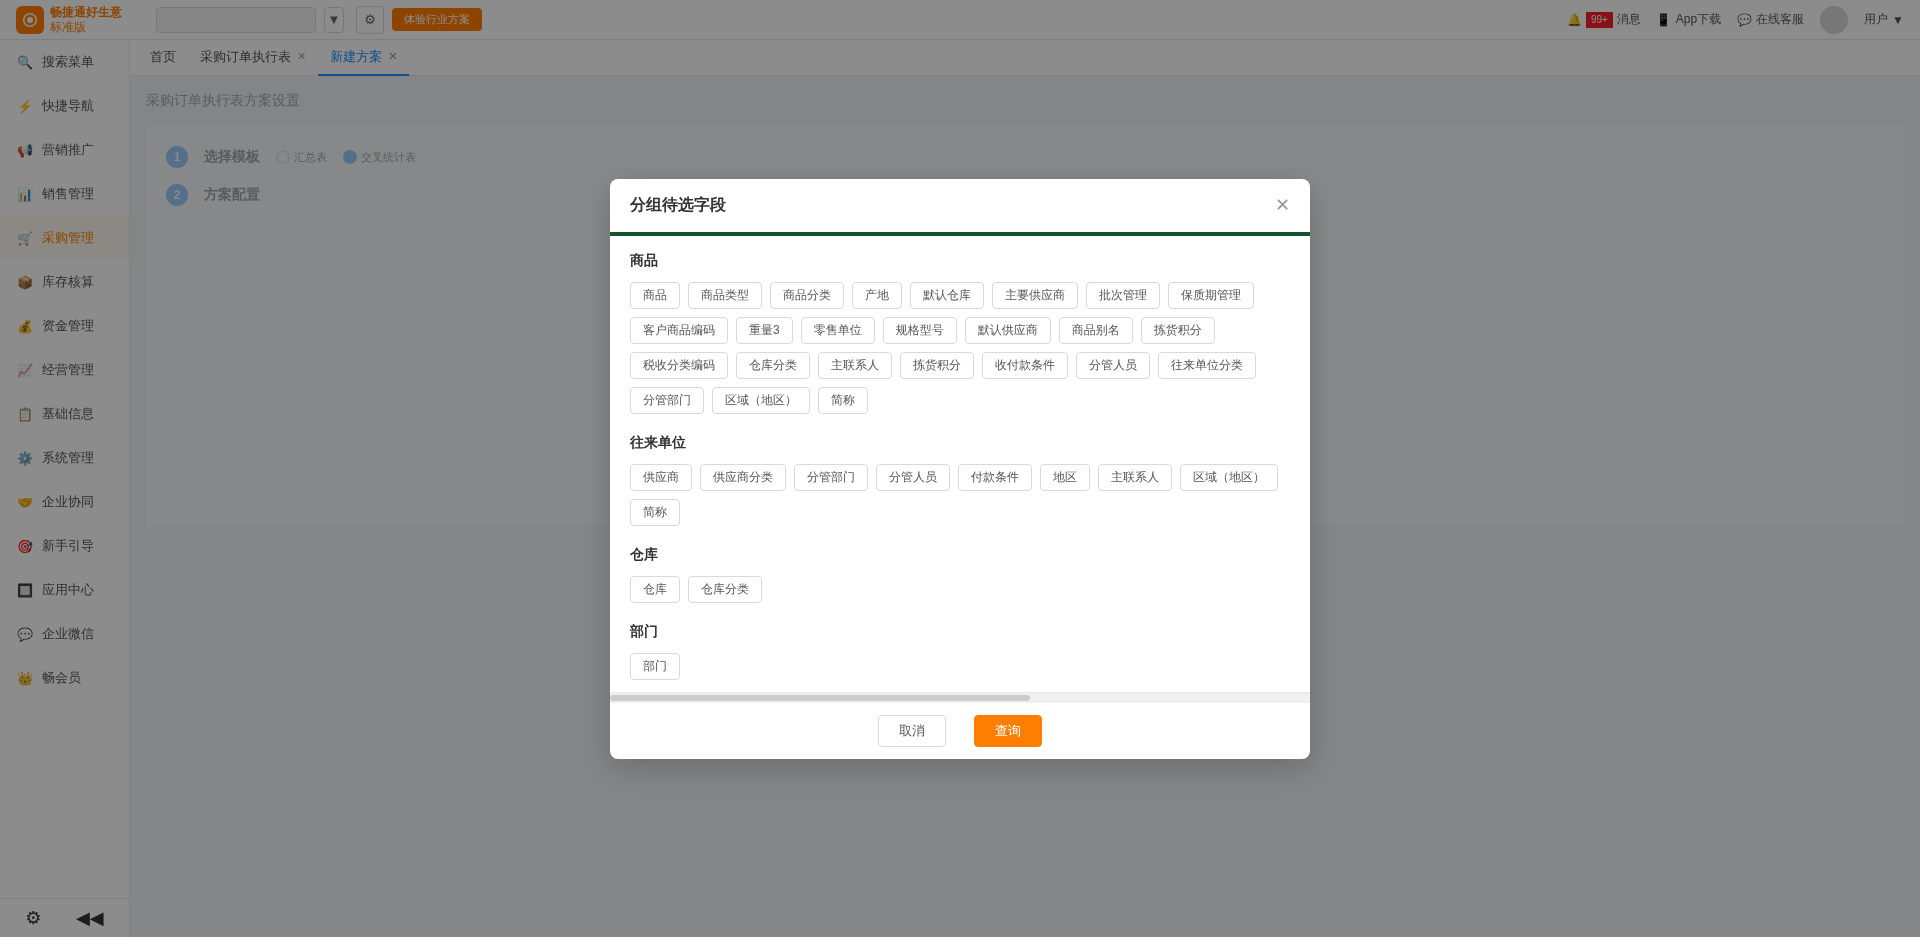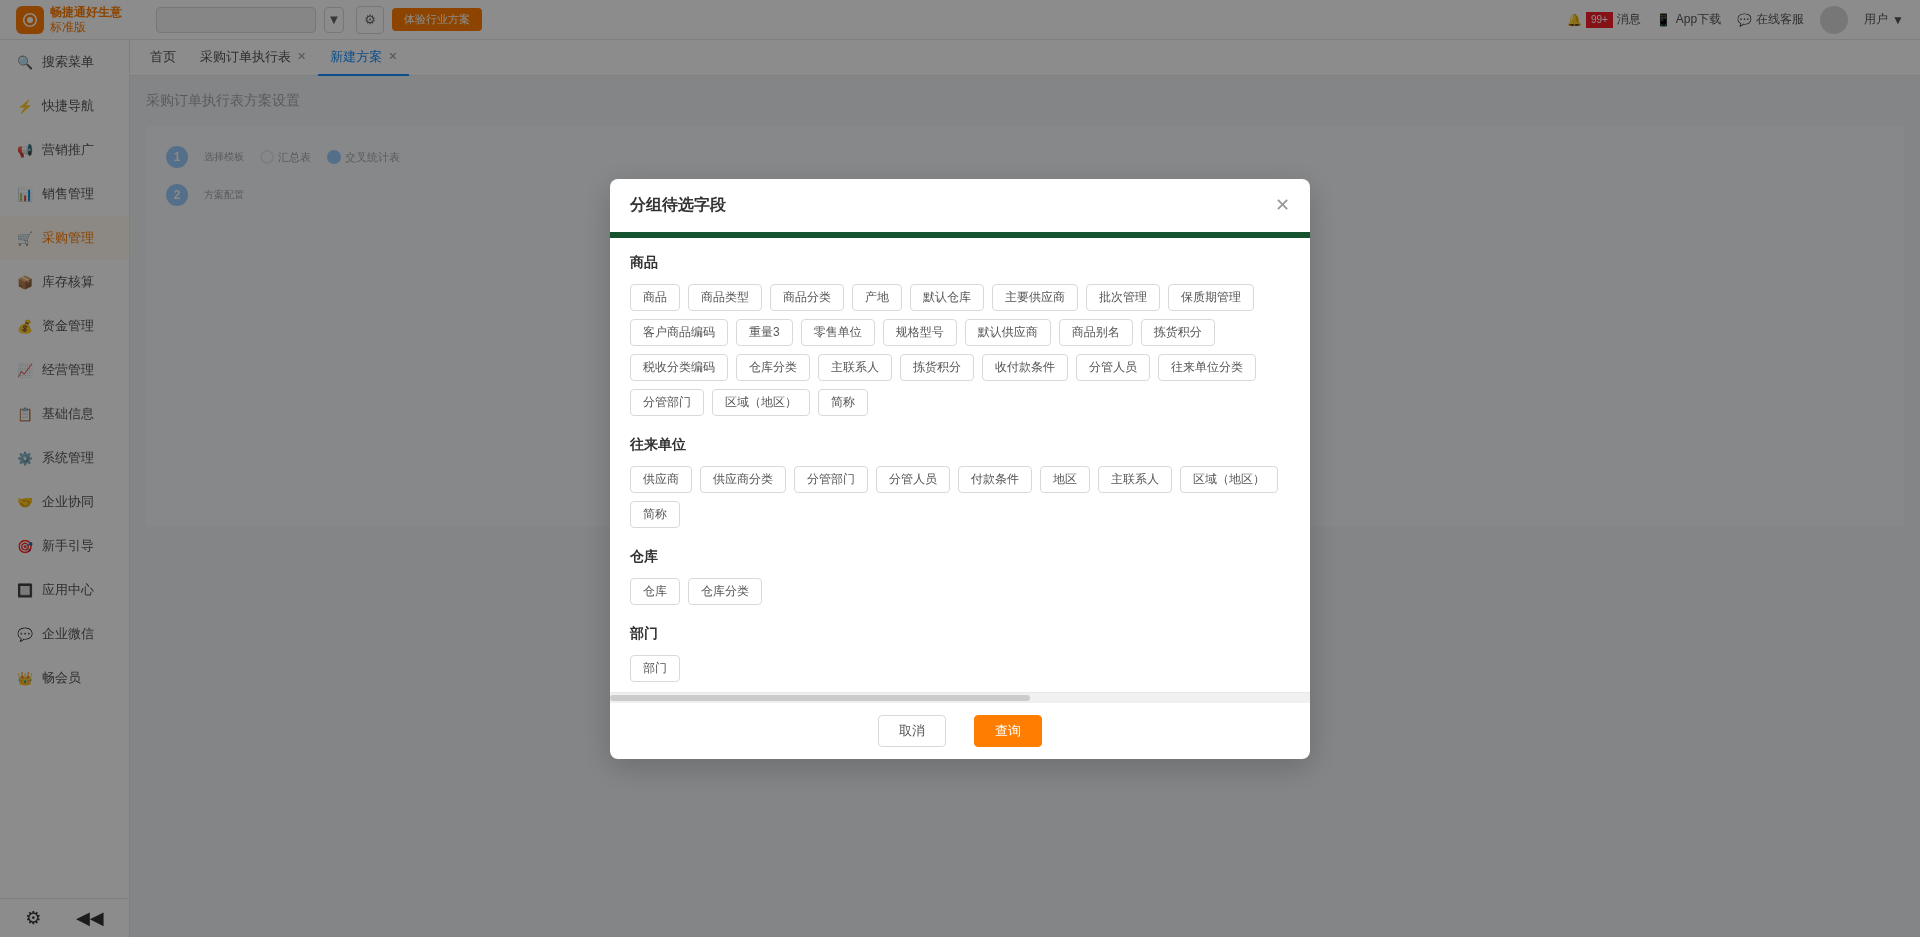--- a/index.html
+++ b/index.html
@@ -112,21 +112,21 @@
       background: #fff; border-radius: 4px;
       padding: 20px; min-height: 400px;
     }
     .step-row { display: flex; align-items: center; gap: 16px; margin-bottom: 16px; }
     .step-num {
       width: 22px; height: 22px; border-radius: 50%;
       background: #1890ff; color: white;
       display: flex; align-items: center; justify-content: center;
       font-size: 12px; font-weight: bold;
     }
-    .step-label { font-size: 10px; font-weight: 400; }
+    .step-label { font-size: 14px; font-weight: 700; }
     .radio-group { display: flex; gap: 16px; align-items: center; }
     .radio-item { display: flex; align-items: center; gap: 4px; cursor: pointer; font-size: 11px; }
     .radio-circle {
       width: 14px; height: 14px; border-radius: 50%;
       border: 2px solid #d9d9d9;
     }
     .radio-circle.checked { border-color: #1890ff; background: #1890ff; }
 
     
     .modal-overlay {
@@ -138,21 +138,21 @@
     .modal {
       background: #fff;
       border-radius: 8px;
       width: 700px;
       max-height: 580px;
       display: flex; flex-direction: column;
       box-shadow: 0 8px 32px rgba(0,0,0,0.2);
     }
     .modal-header {
       padding: 16px 20px;
-      border-bottom: 6px solid #14532d;
+      border-bottom: 4px solid #14532d;
       display: flex; align-items: center; justify-content: space-between;
       flex-shrink: 0;
     }
     .modal-title { font-size: 16px; font-weight: 600; color: #333; }
     .modal-close { cursor: pointer; color: #999; font-size: 18px; line-height: 1; }
     .modal-body {
       padding: 16px 20px;
       overflow-y: auto;
       flex: 1;
     }

